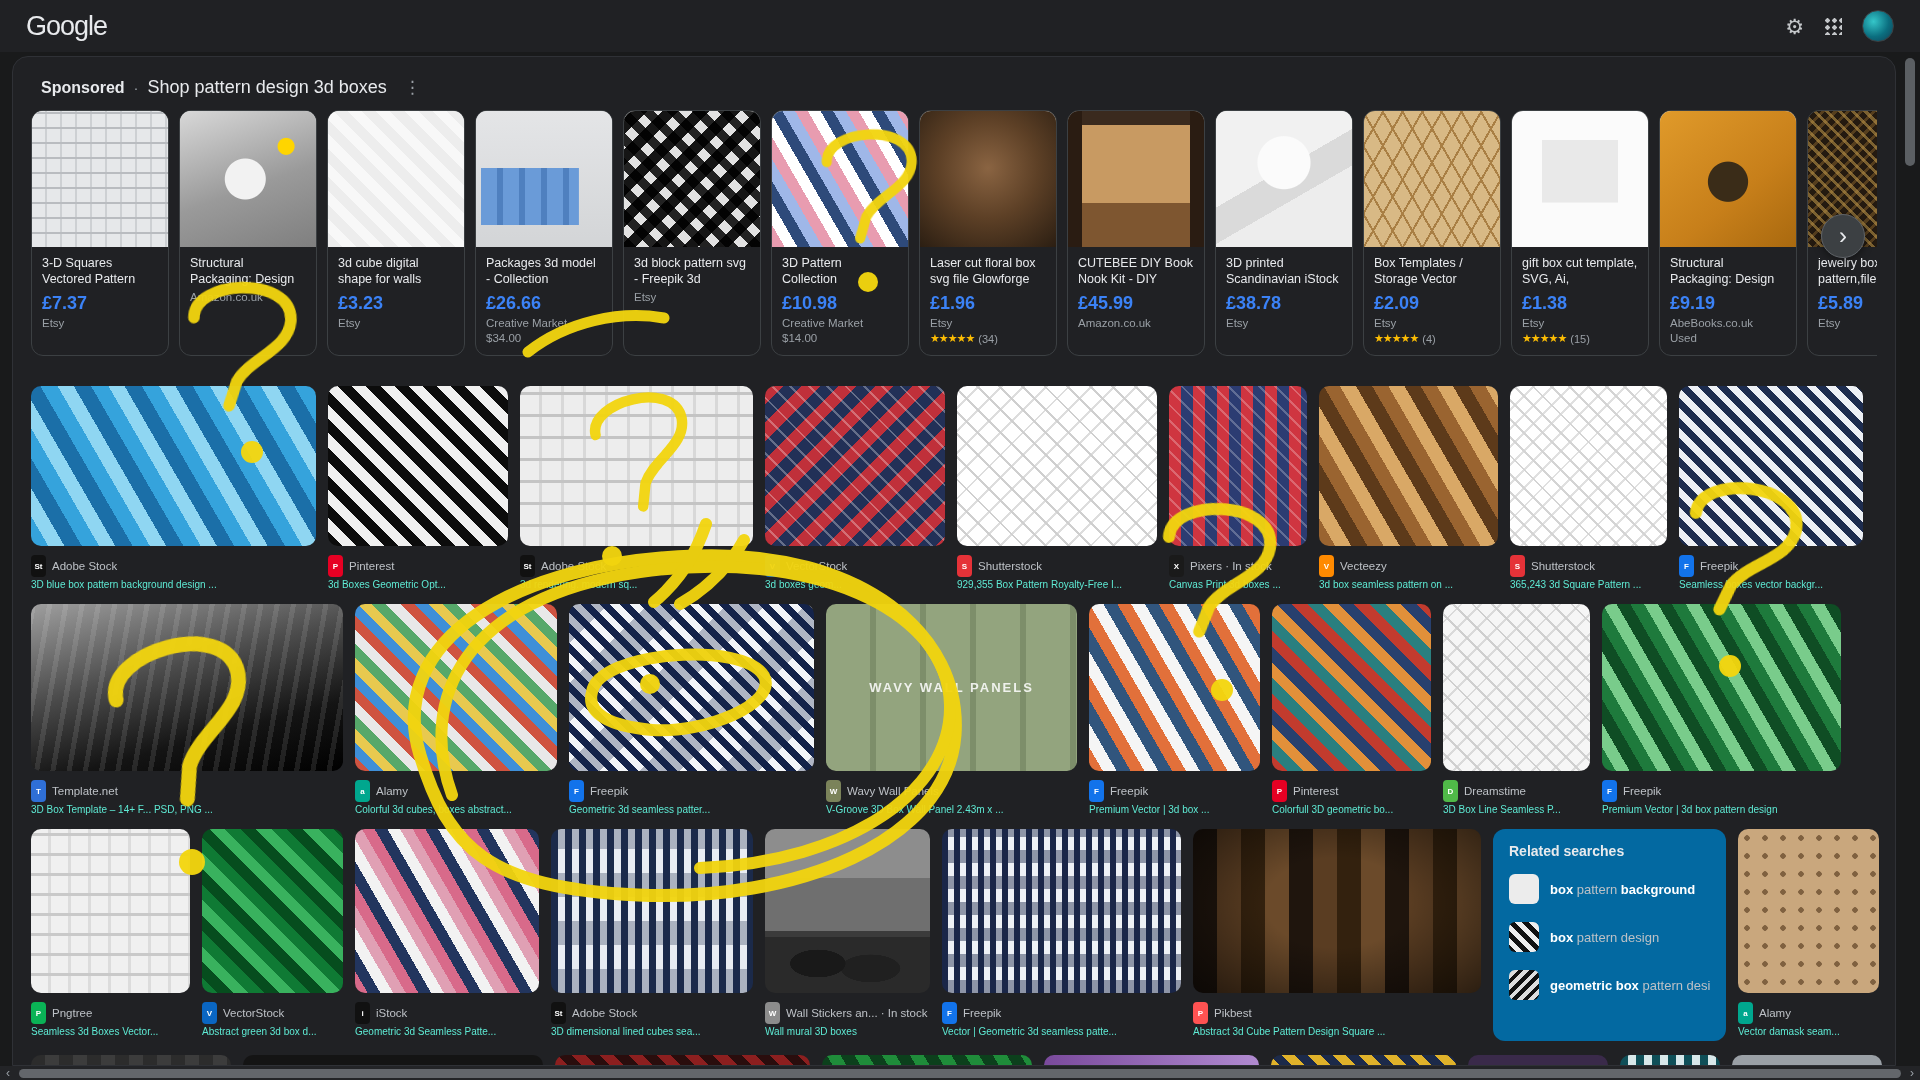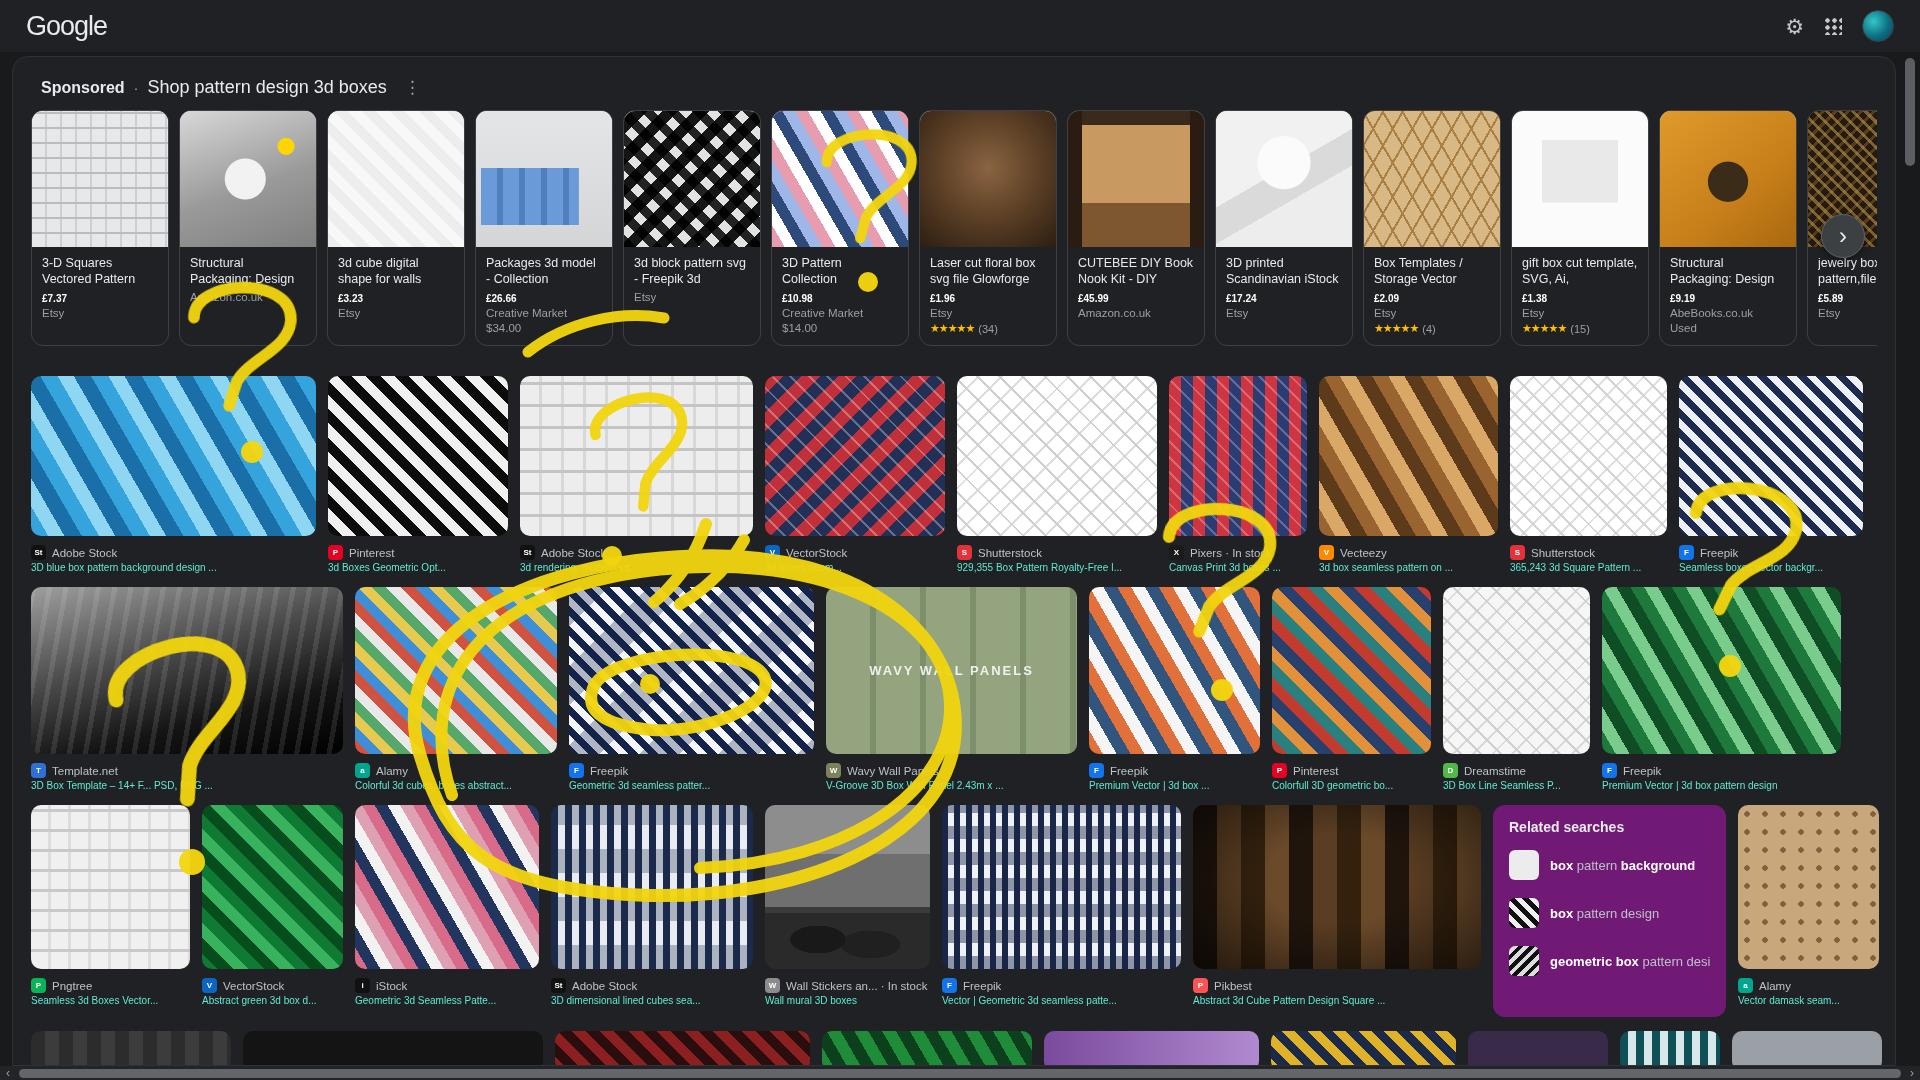--- a/index.html
+++ b/index.html
@@ -26,37 +26,37 @@
   .sp-dot{color:#9aa0a6;font-size:15px}
   .sp-title{font-size:18px;font-weight:400;color:#e8eaed}
   .more{color:#9aa0a6;font-size:17px;padding-left:8px;cursor:pointer}
 
   
   .carousel{display:flex;gap:10px;overflow:hidden;flex-wrap:nowrap}
   .pcard{flex:0 0 138px;border:1px solid #3c4043;border-radius:12px;background:#202124;overflow:hidden;cursor:pointer}
   .pthumb{height:136px;background:#fff}
   .pbody{padding:8px 10px 10px;display:flex;flex-direction:column;gap:3px}
   .ptitle{color:#e8eaed;font-size:12.5px;line-height:1.3;height:33px;overflow:hidden}
-  .pprice{color:#ffffff;font-weight:700;font-size:10px;margin-top:2px}
+  .pprice{color:#3b82f6;font-weight:700;font-size:18px;margin-top:2px}
   .pseller{color:#9aa0a6;font-size:11.5px}
   .pextra{color:#9aa0a6;font-size:11.5px}
   .prating{font-size:11px;color:#9aa0a6;display:flex;gap:4px;align-items:center}
   .stars{color:#fbbc04;letter-spacing:-1px;font-size:11px}
   .carousel-next{position:absolute;right:30px;top:157px;width:44px;height:44px;border-radius:50%;background:#3c4043;color:#e8eaed;border:1px solid #5f6368;font-size:24px;display:flex;align-items:center;justify-content:center;cursor:pointer;box-shadow:0 2px 8px rgba(0,0,0,.45);z-index:4}
 
   
   .row{display:flex;gap:12px;margin-top:14px;align-items:flex-start}
   .row-first{margin-top:30px}
   .rcard{display:flex;flex-direction:column;flex:0 0 auto;cursor:pointer}
   .rthumb{border-radius:10px;width:100%;position:relative;overflow:hidden;background:#333}
   .row1 .rthumb{height:160px}
   .row2 .rthumb{height:167px}
   .row3 .rthumb{height:164px}
   .rsource{display:flex;align-items:center;gap:6px;margin-top:9px;color:#bdc1c6;font-size:11.5px;white-space:nowrap;overflow:hidden}
-  .fav{width:15px;height:15px;border-radius:4px;display:flex;align-items:center;justify-content:center;font-size:8px;color:#fff;font-weight:700;flex:0 0 15px;background:#555}
+  .fav{width:15px;height:22px;border-radius:4px;display:flex;align-items:center;justify-content:center;font-size:8px;color:#fff;font-weight:700;flex:0 0 15px;background:#555}
   .rtitle{margin-top:2px;color:#5eead4;font-size:10px;white-space:nowrap;overflow:hidden;text-overflow:ellipsis}
   .roverlay{position:absolute;inset:0;display:flex;align-items:center;justify-content:center;color:rgba(255,255,255,.85);font-weight:700;letter-spacing:2px;font-size:13px;text-align:center;padding:8px}
 
   
   .rcard.r1{width:285px}.rcard.r1 .rthumb{background-image:repeating-linear-gradient(60deg,#35a3dc 0 15px,#8fd6f2 15px 29px,#1b6fa8 29px 44px)}
   .rcard.r2{width:180px}.rcard.r2 .rthumb{background-image:repeating-linear-gradient(45deg,#0c0c0c 0 10px,#f0f0f0 10px 20px)}
   .rcard.r3{width:233px}.rcard.r3 .rthumb{background-image:repeating-linear-gradient(0deg,transparent 0 19px,#c4c4c4 19px 22px),repeating-linear-gradient(90deg,#ededed 0 19px,#d8d8d8 19px 22px)}
   .rcard.r4{width:180px}.rcard.r4 .rthumb{background-image:repeating-linear-gradient(45deg,rgba(255,255,255,.3) 0 2px,transparent 2px 13px),repeating-linear-gradient(135deg,#c0303a 0 13px,#223057 13px 26px)}
   .rcard.r5{width:200px}.rcard.r5 .rthumb{background-color:#fff;background-image:repeating-linear-gradient(45deg,transparent 0 14px,#cfcfcf 14px 16px),repeating-linear-gradient(-45deg,transparent 0 14px,#ddd 14px 16px)}
   .rcard.r6{width:138px}.rcard.r6 .rthumb{background-image:repeating-linear-gradient(45deg,rgba(255,255,255,.25) 0 2px,transparent 2px 11px),repeating-linear-gradient(90deg,#cf3540 0 12px,#2c3c72 12px 24px)}
@@ -89,21 +89,21 @@
   .pcard.s6 .pthumb{background-image:repeating-linear-gradient(60deg,#e89cb0 0 11px,#fff 11px 22px,#2e4a7a 22px 33px,#9fb7e8 33px 44px)}
   .pcard.s7 .pthumb{background-image:radial-gradient(circle at 50% 42%,#8a6442 0%,#5d4026 48%,#2b1e12 100%)}
   .pcard.s8 .pthumb{background-image:linear-gradient(90deg,#2a1c12 0 10%,transparent 10% 90%,#2a1c12 90%),linear-gradient(180deg,#3a2a1e 0 10%,#c89a62 10% 68%,#7e5630 68% 100%)}
   .pcard.s9 .pthumb{background-image:radial-gradient(circle at 50% 38%,#fbfbfb 0 24%,transparent 25%),linear-gradient(150deg,#f1f1f1 0 45%,#dadada 45% 62%,#ededed 62%)}
   .pcard.s10 .pthumb{background-color:#d8b985;background-image:repeating-linear-gradient(60deg,transparent 0 15px,#a97f44 15px 17px),repeating-linear-gradient(-60deg,transparent 0 15px,#a97f44 15px 17px)}
   .pcard.s11 .pthumb{background-color:#fbfbfb;background-image:linear-gradient(#e9e9e9,#e9e9e9);background-size:56% 46%;background-position:center 40%;background-repeat:no-repeat}
   .pcard.s12 .pthumb{background-image:radial-gradient(circle at 50% 52%,#3a2c18 0 20%,transparent 21%),linear-gradient(140deg,#e09a2a,#c77f1a 60%,#a9690f)}
   .pcard.s13 .pthumb{background-color:#241a10;background-image:repeating-linear-gradient(45deg,rgba(195,155,75,.55) 0 3px,transparent 3px 9px),repeating-linear-gradient(-45deg,rgba(145,105,45,.45) 0 3px,transparent 3px 9px)}
 
   
-  .related{width:233px;flex:0 0 233px;background:#701a75;border-radius:12px;padding:14px 16px;height:212px}
+  .related{width:233px;flex:0 0 233px;background:#0369a1;border-radius:12px;padding:14px 16px;height:212px}
   .rel-title{font-size:14px;font-weight:700;color:#e8eaed;margin-bottom:6px}
   .rel-item{display:flex;align-items:center;gap:11px;padding:9px 0;cursor:pointer}
   .relthumb{width:30px;height:30px;border-radius:6px;flex:0 0 30px;background:#555}
   .relthumb.rel1{background-image:repeating-linear-gradient(45deg,#111 0 5px,#eee 5px 10px)}
   .relthumb.rel2{background:#ececec}
   .relthumb.rel3{background-image:repeating-linear-gradient(-45deg,#111 0 4px,#ddd 4px 8px)}
   .rel-text{font-size:13px;color:#bdc1c6;white-space:nowrap;overflow:hidden}
   .rel-text b{color:#fff;font-weight:700}
 
   
@@ -235,21 +235,21 @@
             <div class="pprice">£45.99</div>
             <div class="pseller">Amazon.co.uk</div>
 
           </div>
         </div>
 
         <div class="pcard s9">
           <div class="pthumb"></div>
           <div class="pbody">
             <div class="ptitle">3D printed Scandinavian iStock</div>
-            <div class="pprice">£17.24</div>
+            <div class="pprice">£38.78</div>
             <div class="pseller">Etsy</div>
 
           </div>
         </div>
 
         <div class="pcard s10">
           <div class="pthumb"></div>
           <div class="pbody">
             <div class="ptitle">Box Templates / Storage Vector</div>
             <div class="pprice">£2.09</div>

